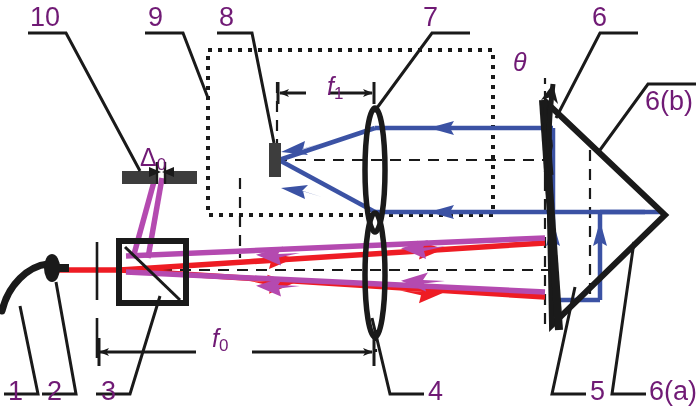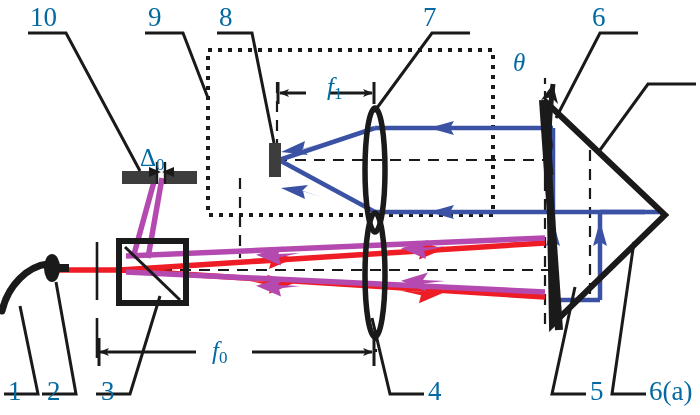--- a/index.html
+++ b/index.html
@@ -6,22 +6,22 @@
   #stage{
     position:relative;
     width:700px;height:415px;
     background:#ffffff;
     font-family:"DejaVu Serif", serif;
     overflow:hidden;
   }
   #stage svg{position:absolute;left:0;top:0;}
   .lbl{
     position:absolute;
-    font-family:Liberation Serif, serif;
-    color:#0369a1;
+    font-family:Liberation Sans, sans-serif;
+    color:#701a75;
     white-space:nowrap;
     line-height:1;
     user-select:none;
   }
   .num{font-size:27px;}
   .sym{font-size:25px;font-style:italic;}
   .sub{font-size:17px;font-style:normal;vertical-align:-0.25em;}
 </style>
 </head>
 <body>
@@ -217,29 +217,30 @@
     <path d="M646 394 L612 394 L634 242"></path>
   </g>
 
 </svg>
 
 <span class="lbl num" style="left:30px;top:4px;">10</span>
 <span class="lbl num" style="left:148px;top:4px;">9</span>
 <span class="lbl num" style="left:219px;top:4px;">8</span>
 <span class="lbl num" style="left:423px;top:4px;">7</span>
 <span class="lbl num" style="left:592px;top:4px;">6</span>
+<span class="lbl num" style="left:645px;top:88px;">6(b)</span>
 
 <span class="lbl num" style="left:8px;top:378px;">1</span>
 <span class="lbl num" style="left:47px;top:378px;">2</span>
 <span class="lbl num" style="left:101px;top:378px;">3</span>
 <span class="lbl num" style="left:428px;top:378px;">4</span>
 <span class="lbl num" style="left:590px;top:378px;">5</span>
 <span class="lbl num" style="left:649px;top:378px;">6(a)</span>
 
-<span class="lbl" style="left:212px;top:338px;"><i class="sym">f</i><span class="sub">0</span></span>
+<span class="lbl" style="left:212px;top:326px;"><i class="sym">f</i><span class="sub">0</span></span>
 
 <span class="lbl" style="left:316px;top:74px;margin-left:11px;"><i class="sym">f</i><span class="sub">1</span></span>
 
 <span class="lbl" style="left:140px;top:145px;text-align:right;"><span class="sym" style="font-style:normal;">Δ</span><span class="sub">0</span></span>
 
 <span class="lbl sym" style="left:513px;top:50px;">θ</span>
 
 </div>
 
 </body></html>

